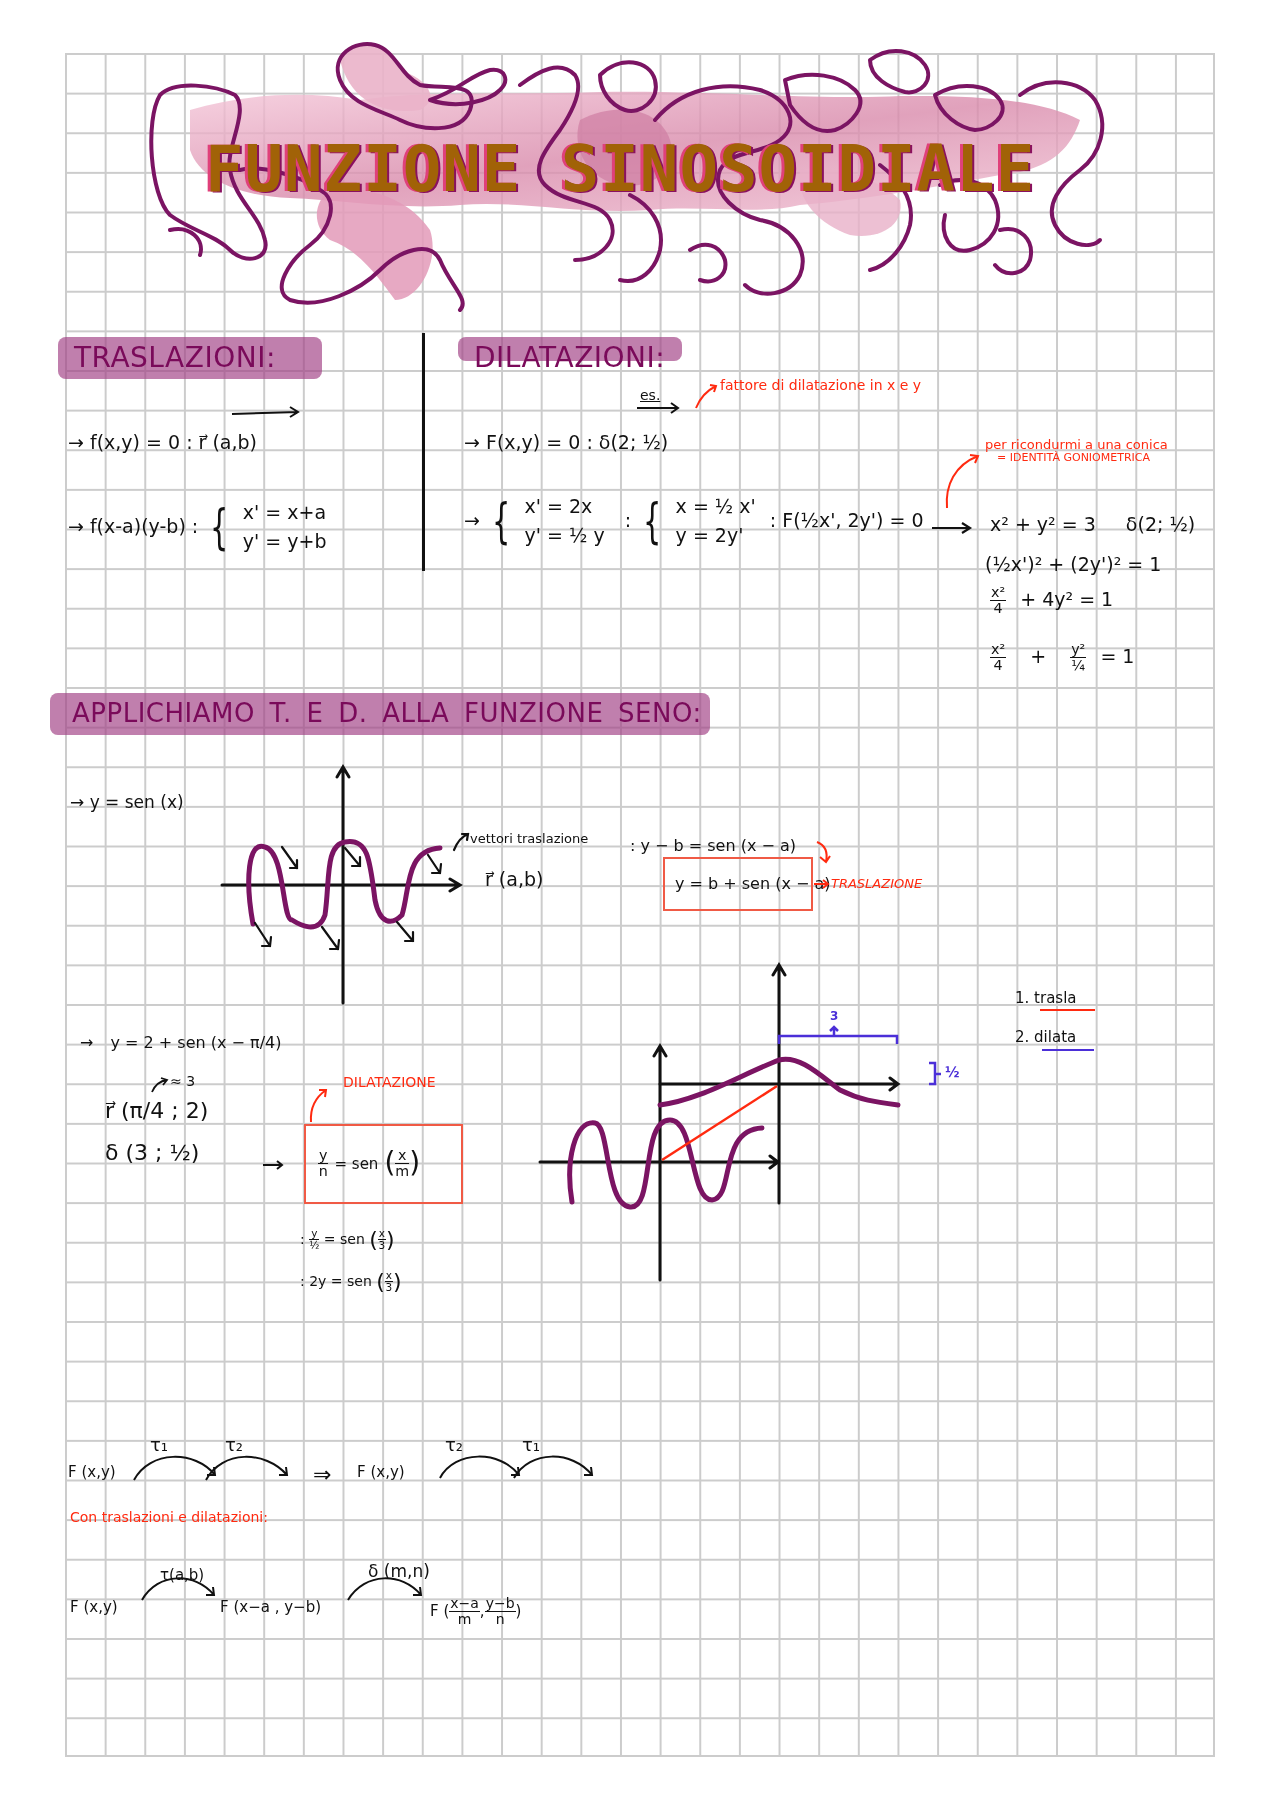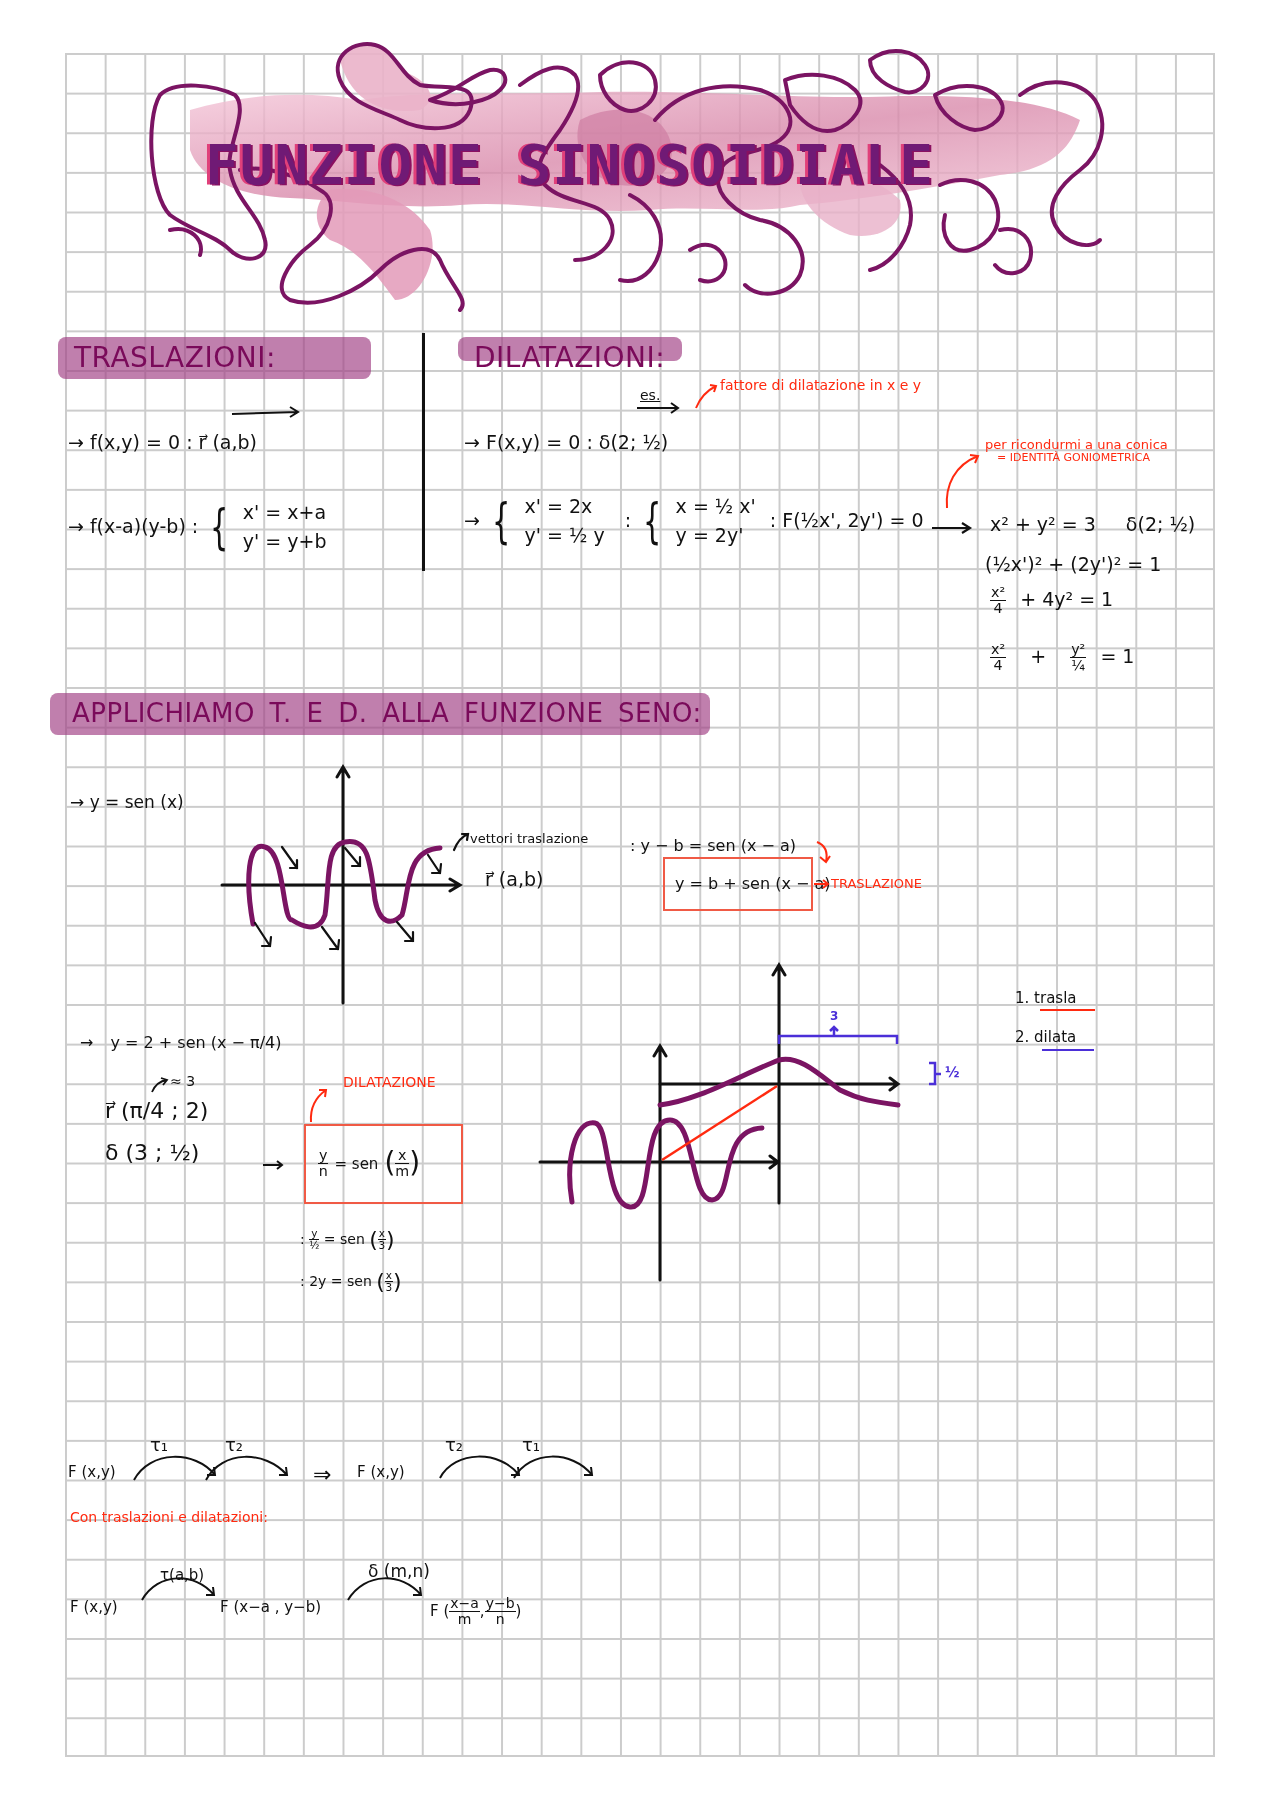--- a/index.html
+++ b/index.html
@@ -27,21 +27,21 @@
     letter-spacing: 0.5px; white-space: nowrap; box-sizing: border-box;
     filter: blur(0px);
   }
   .hl span { position: relative; }
   .hl::before {
     content: ""; position: absolute; inset: 0; border-radius: 8px;
     background: rgba(190, 110, 170, 0.25);
   }
   .title-text {
     position: absolute; left: 205px; top: 132px; font-family: "DejaVu Sans Mono", monospace;
-    font-size: 56px; font-weight: bold; color: #701a75; letter-spacing: 1px;
+    font-size: 64px; font-weight: bold; color: #a16207; letter-spacing: 1px;
     text-shadow: -3px 0 0 #e0407a, 2px 1px 0 #8a1060;
     white-space: nowrap;
   }
   .redbox { position: absolute; border: 2px solid #f05a45; box-sizing: border-box; }
   .frac { display: inline-block; vertical-align: middle; text-align: center; font-size: 0.75em; line-height: 1.05; }
   .frac .n { display: block; border-bottom: 1.5px solid currentColor; padding: 0 1px; }
   .frac .d { display: block; }
   .brace { display: inline-block; vertical-align: middle; font-size: 48px; line-height: 1; margin-right: 2px; transform: scaleX(0.6); }
   .sys { display: inline-block; vertical-align: middle; line-height: 1.5; }
   .row { display: inline-flex; align-items: center; gap: 6px; }
@@ -82,21 +82,21 @@
       <path d="M880 165 C900 180 915 200 910 225 C905 245 890 265 870 270"></path>
       <path d="M935 95 C960 80 990 85 1000 100 C1010 115 990 130 975 130 C960 128 940 115 935 95 Z"></path>
       <path d="M940 185 C960 175 985 180 995 200 C1005 225 990 245 970 250 C950 255 940 235 945 215"></path>
       <path d="M1020 95 C1045 75 1080 80 1095 100 C1110 125 1100 155 1080 170 C1060 185 1045 205 1055 225 C1065 245 1090 250 1100 240"></path>
       <path d="M1000 230 C1020 225 1035 240 1030 260 C1025 275 1005 278 995 265"></path>
       <path d="M170 230 C190 225 205 240 200 255"></path>
     </g>
   </svg>
   <div class="title-text">FUNZIONE SINOSOIDIALE</div>
 
-  <div class="hl" style="left:58px; top:337px; width:313px; height:42px; font-size:28px; padding:4px 0 0 16px;">
+  <div class="hl" style="left:58px; top:337px; width:264px; height:42px; font-size:28px; padding:4px 0 0 16px;">
     <span>TRASLAZIONI:</span>
   </div>
 
   <div class="hw" style="left:68px; top:433px;">
     <span>→</span>
     <span>f(x,y) = 0 :</span>
     <span>r⃗ (a,b)</span>
   </div>
   <svg class="layer" width="1280" height="1811" style="pointer-events:none;">
     <path d="M232 414 L298 412 M290 407 L298 412 L290 417" stroke="#111" stroke-width="2" fill="none"></path>
@@ -202,21 +202,21 @@
   <div class="hw sm" style="left:630px; top:838px; font-size:16px;">:  y − b = sen (x − a)</div>
   <div class="redbox" style="left:663px; top:857px; width:150px; height:54px;">
     <div class="hw sm" style="left:10px; top:17px; font-size:16px;">y = b + sen (x − a)</div>
   </div>
   <svg class="layer" width="1280" height="1811" style="pointer-events:none;">
     <g stroke="#ff2a10" stroke-width="2" fill="none">
       <path d="M817 842 C825 845 828 852 826 862 M820 857 L826 862 L830 856"></path>
       <path d="M814 884 L828 884 M823 880 L828 884 L823 888"></path>
     </g>
   </svg>
-  <div class="hw sm red" style="left:831px; top:877px; font-size:13px;">TRASLAZIONE</div>
+  <div class="hw sm red" style="left:831px; top:877px; font-size:13px;font-style:italic;">TRASLAZIONE</div>
 
   <div class="hw" style="left:80px; top:1035px; font-size:16px;">
     <span>→</span>
     <span style="margin-left:12px">y = 2 + sen (x − π/4)</span>
   </div>
   <div class="hw sm" style="left:170px; top:1074px;">≈ 3</div>
   <svg class="layer" width="1280" height="1811" style="pointer-events:none;">
     <path d="M152 1092 C155 1085 160 1081 167 1080 M161 1078 L167 1080 L163 1085" stroke="#111" stroke-width="1.8" fill="none"></path>
   </svg>
   <div class="hw" style="left:105px; top:1100px; font-size:22px;">r⃗ (π/4 ; 2)</div>

